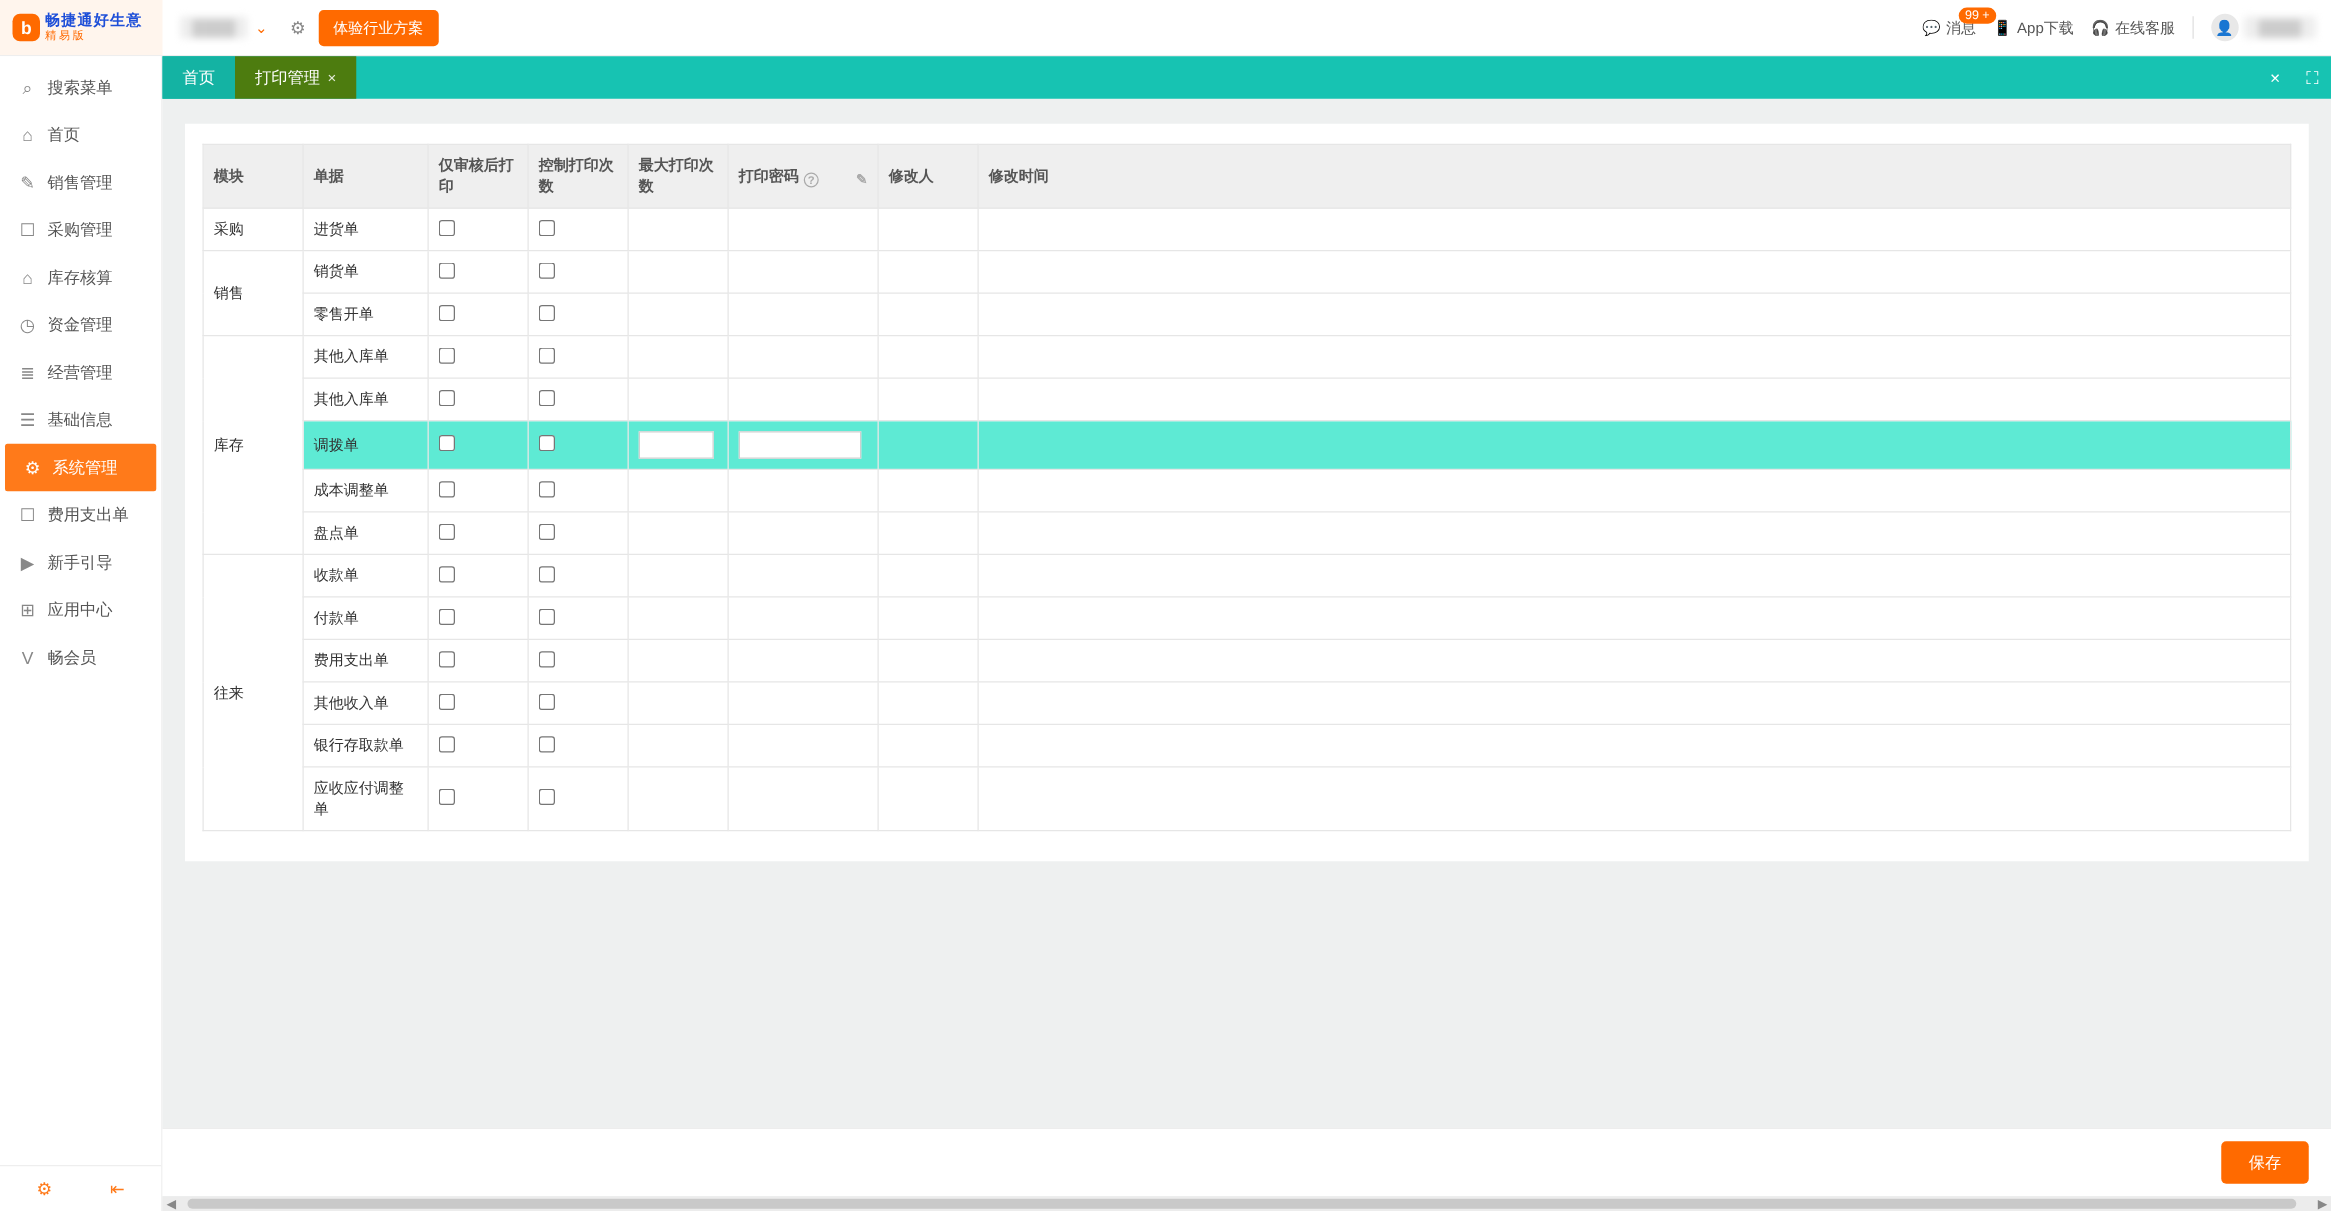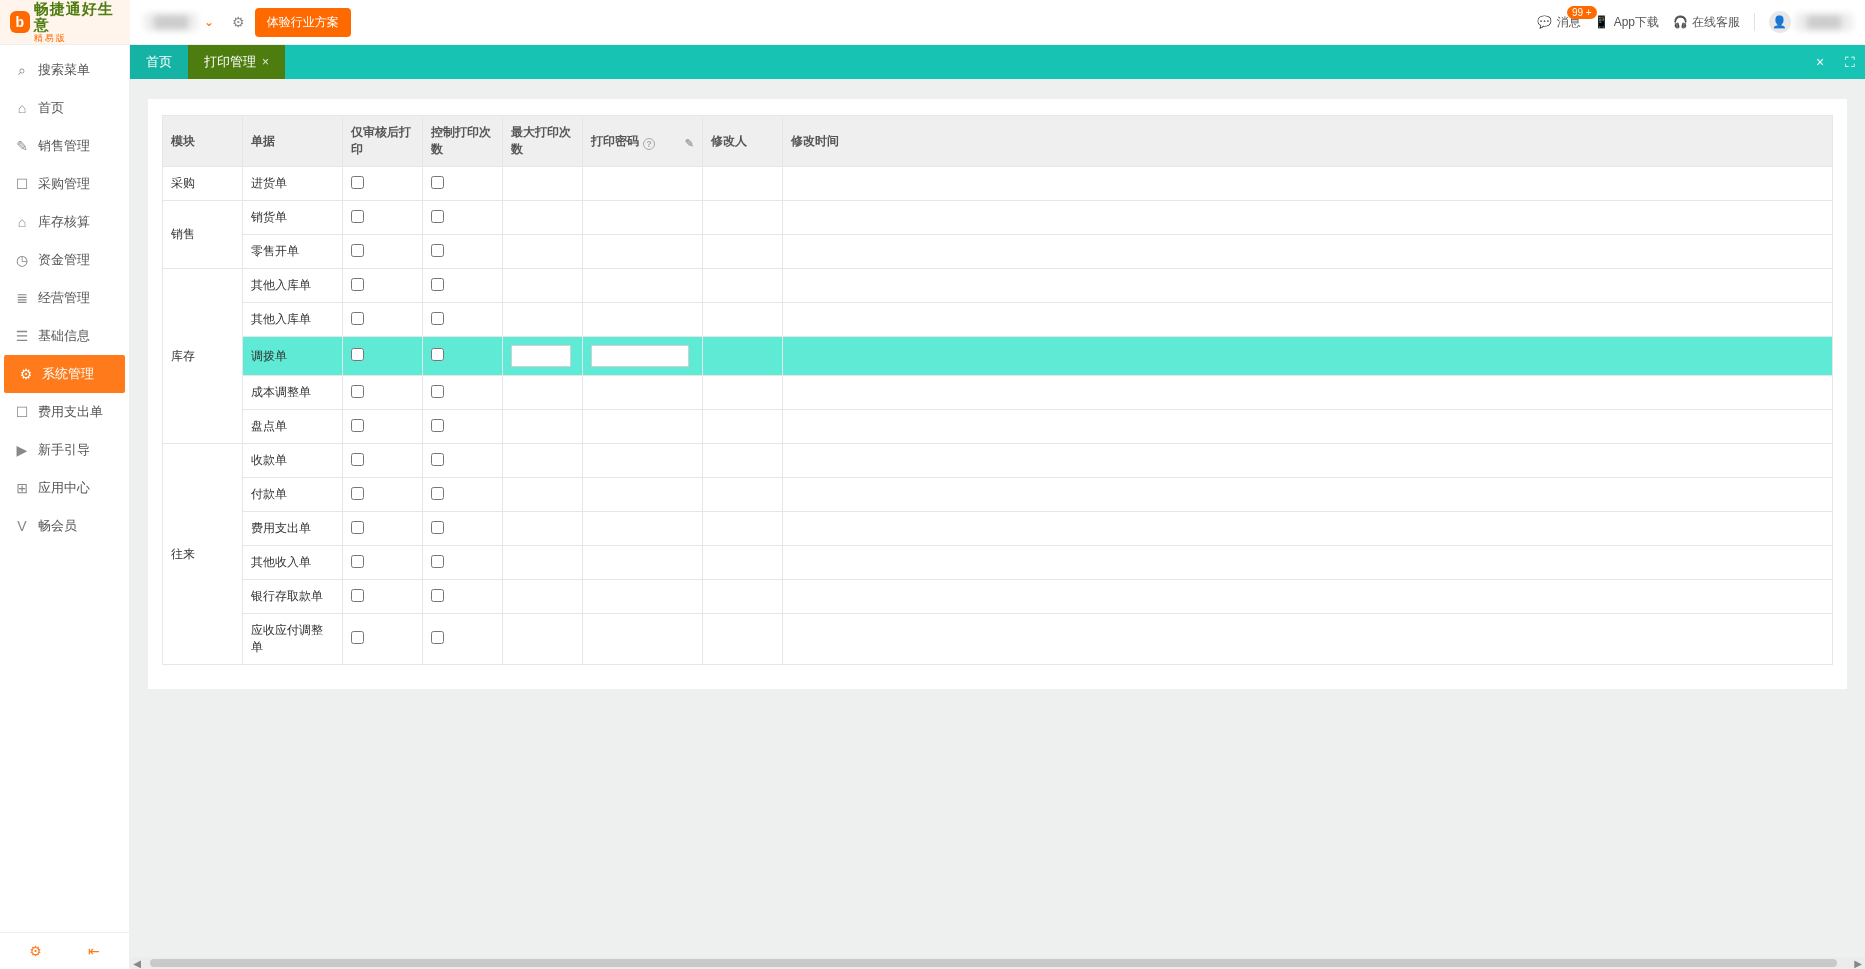--- a/index.html
+++ b/index.html
@@ -4,21 +4,21 @@
 <style>
 * { margin: 0; padding: 0; box-sizing: border-box; }
 body { font-family: "Microsoft YaHei", Arial, sans-serif; font-size: 12px; color: #333; background: #fff; overflow: hidden; }
 .app { display: flex; flex-direction: column; height: 100vh; width: 100vw; }
 
 
 .topbar { display: flex; align-items: center; height: 45px; border-bottom: 1px solid #eee; padding: 0 12px 0 0; }
 .brand-box { display: flex; align-items: center; padding: 0 10px; background: #fff5ed; height: 100%; width: 130px; }
 .brand-icon { width: 22px; height: 22px; border-radius: 6px; background: #ff6a00; color: #fff; display: flex; align-items: center; justify-content: center; font-weight: bold; font-size: 14px; margin-right: 4px; }
 .brand-text { display: flex; flex-direction: column; line-height: 1.1; }
-.brand-main { color: #4d7c0f; font-size: 15px; font-weight: 600; letter-spacing: 1px; }
+.brand-main { color: #1d4ed8; font-size: 12px; font-weight: 600; letter-spacing: 1px; }
 .brand-sub { color: #ff6a00; font-size: 9px; letter-spacing: 2px; }
 .org-select { display: flex; align-items: center; gap: 6px; margin: 0 8px 0 14px; color: #666; }
 .org-blur { filter: blur(3px); background:#eee; color:#ccc; padding: 2px 10px; border-radius: 3px; font-size:12px; }
 .chev { color:#ff6a00; font-size: 12px; }
 .gear-btn { color:#888; font-size: 14px; margin: 0 10px; cursor: pointer; }
 .try-btn { background:#ff6a00; color:#fff; border:none; border-radius:4px; padding:6px 12px; font-size:12px; cursor:pointer; }
 .top-spacer { flex:1; }
 .top-actions { display:flex; align-items:center; gap:14px; color:#555; }
 .top-item { display:flex; align-items:center; gap:4px; cursor:pointer; position:relative; }
 .badge { position:absolute; top:-8px; right:-16px; background:#ff6a00; color:#fff; font-size:10px; padding:1px 5px; border-radius:8px; }
@@ -363,20 +363,23 @@
                   <td></td>
                   <td></td>
                   <td></td>
                   <td></td>
                 </tr>
               </tbody>
           </table>
         </div>
       </div>
 
+      <div class="footer-bar">
+        <button class="save-btn">保存</button>
+      </div>
 
       <div class="hscroll">
         <span class="arrow">◀</span>
         <div class="thumb"></div>
         <span class="arrow">▶</span>
       </div>
     </div>
   </div>
 </div>
 

